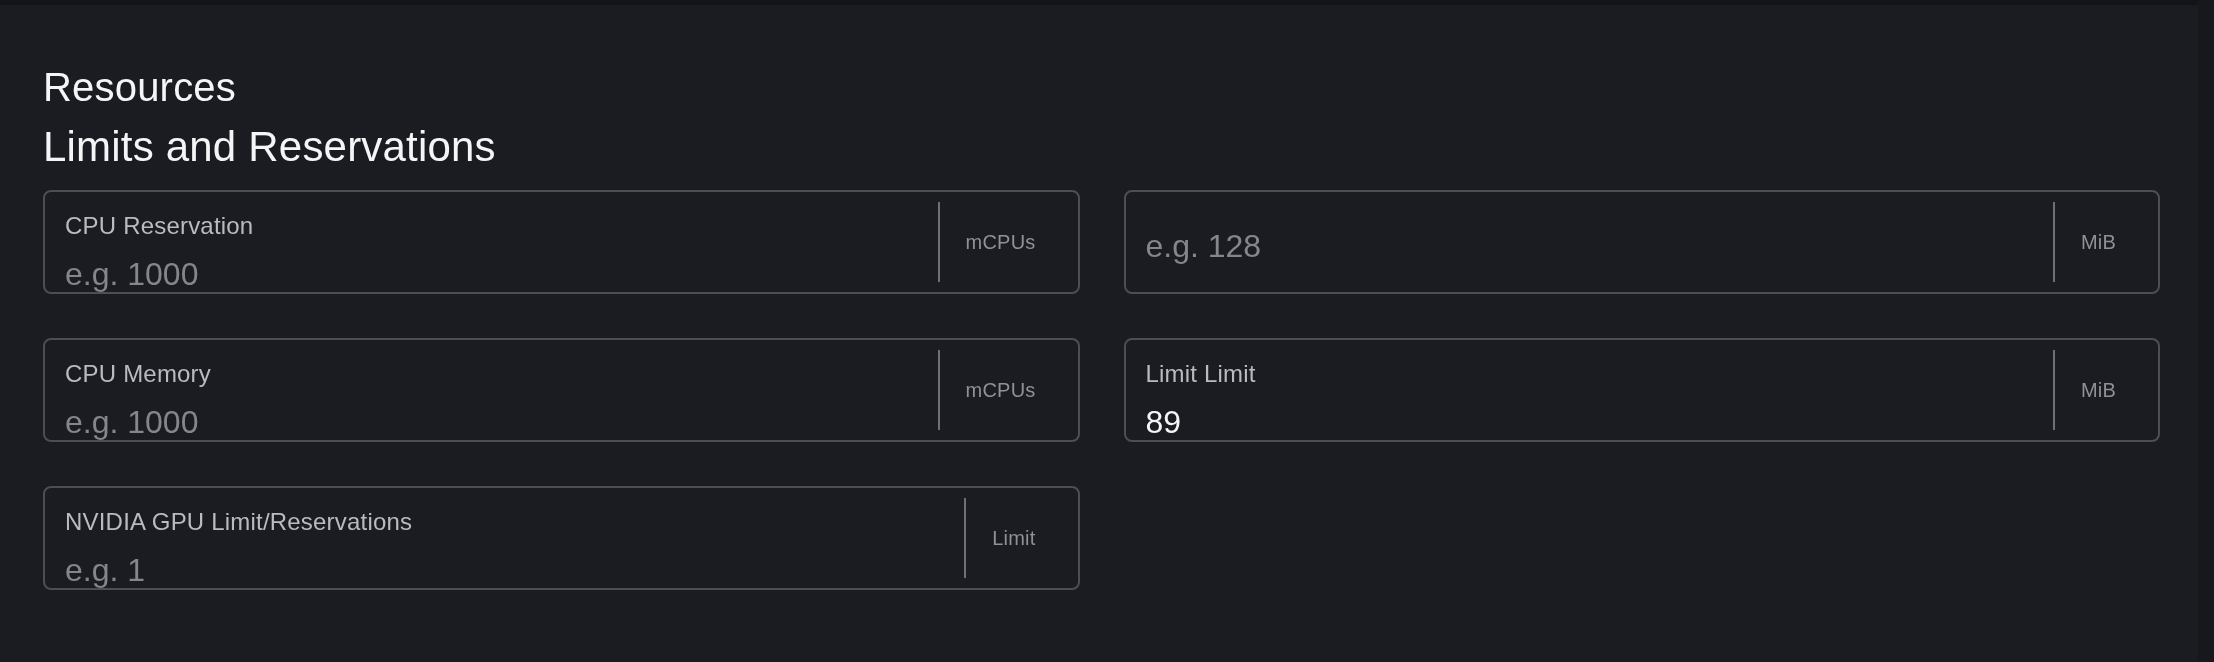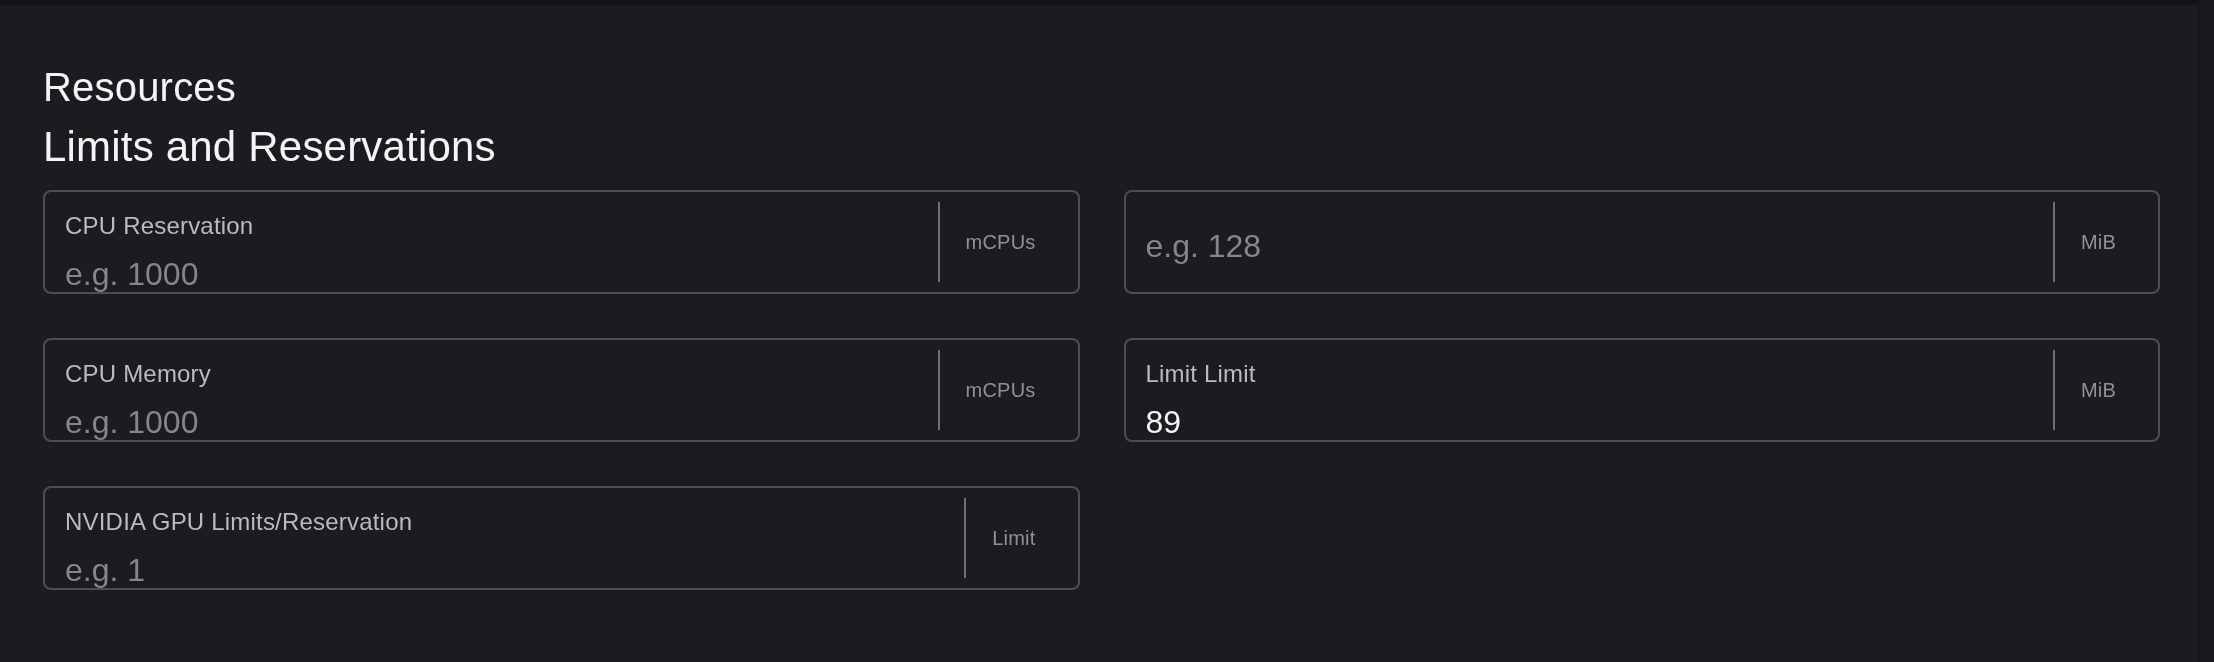--- a/index.html
+++ b/index.html
@@ -163,21 +163,21 @@
         <input class="field-input" type="text" value="89" style="">
       </div>
       <span class="unit-divider"></span>
       <div class="field-unit">
         <span class="unit-text">MiB</span>
       </div>
     </div>
 
     <div class="field">
       <div class="field-main">
-        <label class="field-label">NVIDIA GPU Limits/Reservation</label>
+        <label class="field-label">NVIDIA GPU Limit/Reservations</label>
         <input class="field-input" type="text" placeholder="e.g. 1" style="">
       </div>
       <span class="unit-divider"></span>
       <div class="field-unit">
         <span class="unit-text">Limit</span>
       </div>
     </div>
 
   </div>
 </div>

